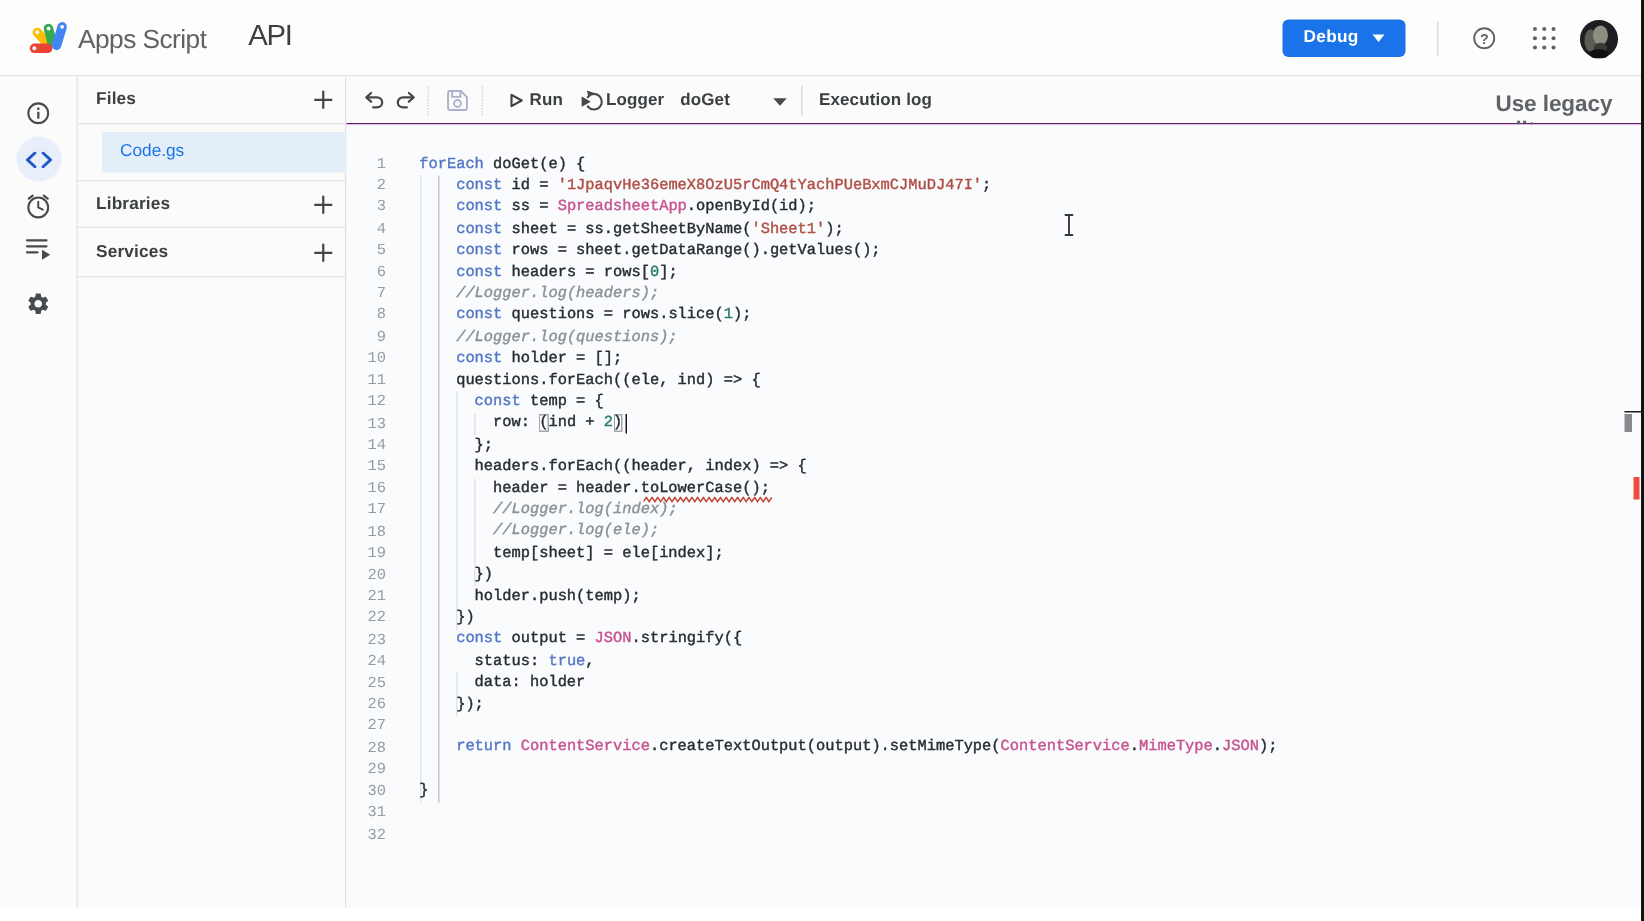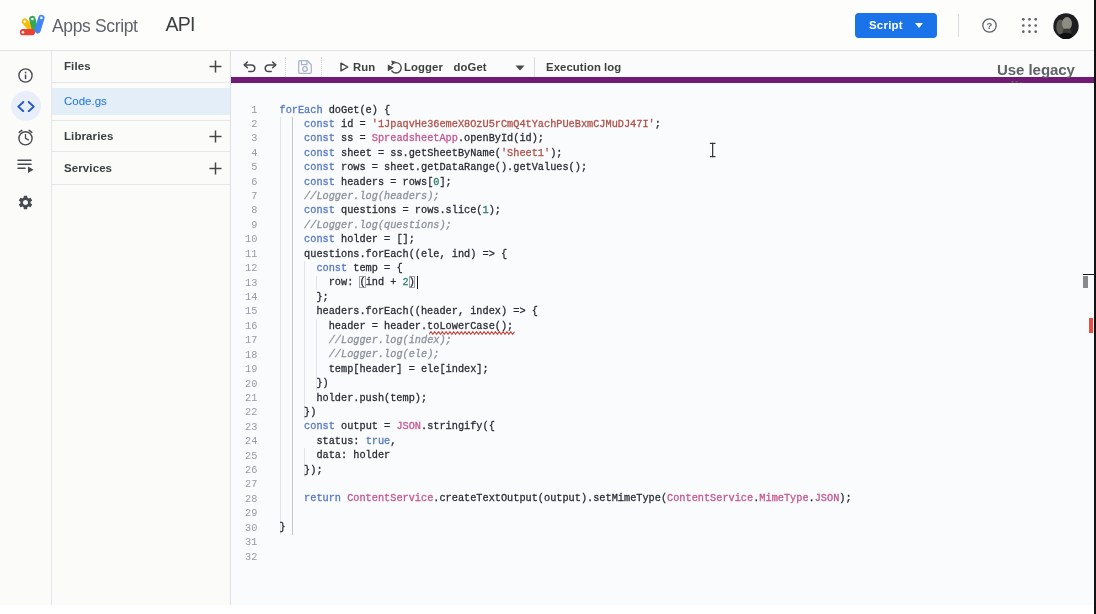--- a/index.html
+++ b/index.html
@@ -17,25 +17,25 @@
   #tdiv { position:absolute; left:958px; top:14px; width:1px; height:23px; background:#dadce0; }
 
   
   #rail { position:absolute; left:0; top:51px; width:52px; height:554px; background:#fbfbfa; border-right:1px solid #e4e6e9; }
 
   
   #files { position:absolute; left:52px; top:51px; width:179px; height:554px; background:#fbfbfa; border-right:1px solid #dde0e3; }
   .frow { position:absolute; left:0; width:178px; }
   .ftitle { font-size:11.5px; font-weight:bold; color:#3c4043; letter-spacing:0.1px; }
   .fdiv { position:absolute; left:0; width:178px; height:1px; background:#e4e7ea; }
-  #codegs { position:absolute; left:0; top:36.5px; width:178px; height:27.5px; background:#e4eef8; }
+  #codegs { position:absolute; left:16px; top:36.5px; width:178px; height:27.5px; background:#e4eef8; }
   #codegs span { position:absolute; left:12px; top:7px; font-size:11.5px; color:#1a73e8; }
 
   
-  #toolbar { position:absolute; left:231px; top:51px; width:863px; height:32px; background:#fafbfa; border-bottom:6px solid #701a75; }
+  #toolbar { position:absolute; left:231px; top:51px; width:863px; height:32px; background:#fafbfa; border-bottom:1px solid #701a75; }
   .tbtxt { position:absolute; top:9.5px; font-size:11.3px; color:#3c4043; font-weight:bold; letter-spacing:0.1px; }
   .tbdiv { position:absolute; top:6px; width:1px; height:20px; background:#d9dce0; }
 
   
   #editor { position:absolute; left:231px; top:83px; width:863px; height:522px; background:#fafbfd; }
   #gutter { position:absolute; left:0px; top:19.5px; width:26.3px; text-align:right;
             font-family:"Liberation Mono",monospace; font-size:10.25px; line-height:14.42px; color:#959ba4; }
   #code { position:absolute; left:48.5px; top:19.5px; font-family:"Liberation Mono",monospace;
           font-size:10.253px; line-height:14.42px; color:#282c33; -webkit-text-stroke:0.28px; }
   #code div { height:14.42px; white-space:pre; }
@@ -65,21 +65,21 @@
     <line x1="4" y1="20.2" x2="12.8" y2="20.2" stroke="#ea4335" stroke-width="6.3"></line>
     <circle cx="3.9" cy="20.2" r="1.3" fill="#fff"></circle>
     <circle cx="5.8" cy="9.5" r="1.3" fill="#fff"></circle>
     <circle cx="13.4" cy="7" r="1.3" fill="#fff"></circle>
     <circle cx="22.4" cy="5.9" r="1.3" fill="#fff"></circle>
   </g>
 </svg>
 <div id="brand">Apps Script</div>
 <div id="projname">API</div>
 <div id="deploy">
-    <span class="lbl">Script</span>
+    <span class="lbl">Debug</span>
     <span class="car"></span>
   </div>
 <div id="tdiv"></div>
 <svg class="abs" style="left:982px; top:18px;" width="15" height="15" viewBox="0 0 15 15">
   <circle cx="7.5" cy="7.5" r="6.7" fill="none" stroke="#5f6368" stroke-width="1.3"></circle>
   <text x="7.5" y="11" font-size="9.5" font-weight="bold" fill="#5f6368" text-anchor="middle" font-family="Liberation Sans">?</text>
 </svg>
 <svg class="abs" style="left:1021px; top:17px;" width="17" height="17" viewBox="0 0 17 17">
   <g fill="#5f6368">
     <circle cx="2.3" cy="2.3" r="1.35"></circle>
@@ -226,21 +226,21 @@
 <div>    <span class="c">//Logger.log(questions);</span></div>
 <div>    <span class="k">const</span> holder = [];</div>
 <div>    questions.forEach((ele, ind) =&gt; {</div>
 <div>      <span class="k">const</span> temp = {</div>
 <div>        row: <span class="bm">(</span>ind + <span class="n">2</span><span class="bm">)</span></div>
 <div>      };</div>
 <div>      headers.forEach((header, index) =&gt; {</div>
 <div>        header = header.toLowerCase();</div>
 <div>        <span class="c">//Logger.log(index);</span></div>
 <div>        <span class="c">//Logger.log(ele);</span></div>
-<div>        temp[header] = ele[index];</div>
+<div>        temp[sheet] = ele[index];</div>
 <div>      })</div>
 <div>      holder.push(temp);</div>
 <div>    })</div>
 <div>    <span class="k">const</span> output = <span class="g">JSON</span>.stringify({</div>
 <div>      status: <span class="k">true</span>,</div>
 <div>      data: holder</div>
 <div>    });</div>
 <div></div>
 <div>    <span class="k">return</span> <span class="g">ContentService</span>.createTextOutput(output).setMimeType(<span class="g">ContentService</span>.<span class="g">MimeType</span>.<span class="g">JSON</span>);</div>
 <div></div>

